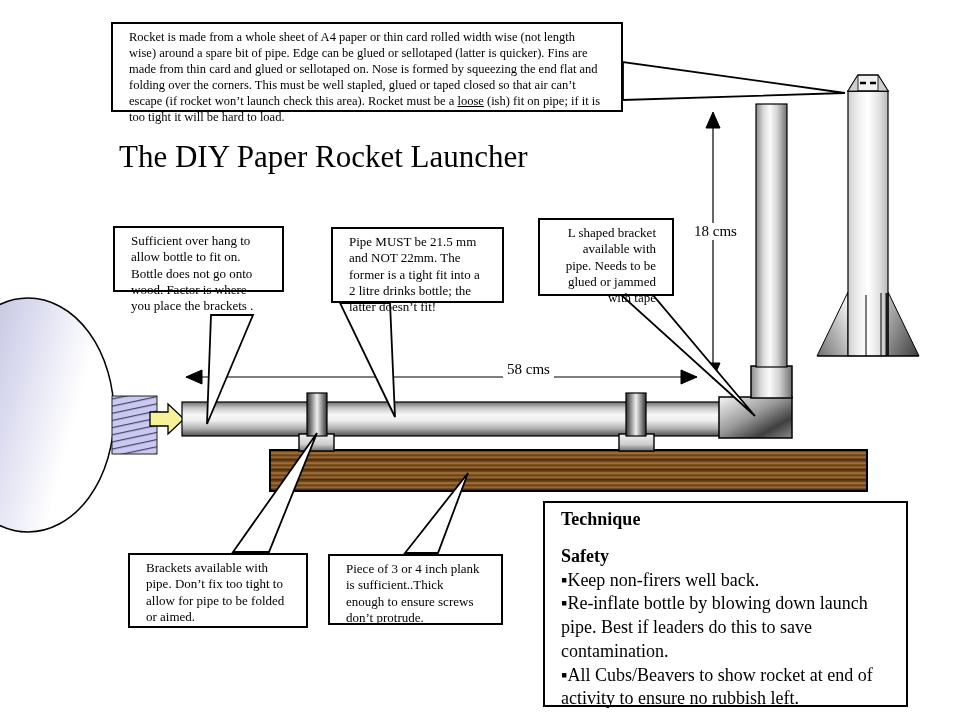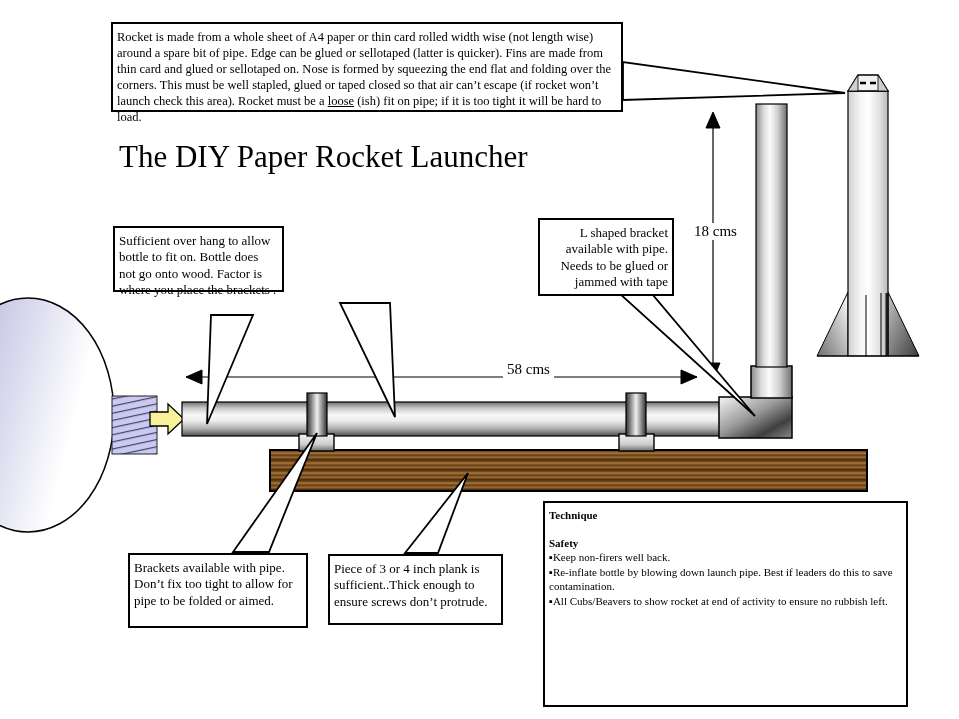--- a/index.html
+++ b/index.html
@@ -1,20 +1,20 @@
 <!DOCTYPE html>
 <html><head>
 <meta charset="utf-8">
 <style>
   html,body{margin:0;padding:0;background:#fff;}
   .slide{position:relative;width:959px;height:719px;background:#ffffff;overflow:hidden;
          font-family:"Liberation Serif", serif;color:#000;}
   .diagram-svg{position:absolute;left:0;top:0;z-index:1;}
   .box{position:absolute;background:#fff;border:2px solid #000;box-sizing:border-box;
-       padding:5px 4px;font-size:12.5px;line-height:1.28;z-index:2;}
+       padding:5px 16px;font-size:12.5px;line-height:1.28;z-index:2;}
   .callout{font-size:13px;line-height:1.25;}
   .page-title{position:absolute;left:119px;top:139px;font-size:31px;z-index:2;white-space:nowrap;}
   .dim-label{position:absolute;background:#fff;font-size:15px;z-index:3;padding:0 4px;white-space:nowrap;}
   u{text-decoration:underline;}
   .bold{font-weight:bold;}
   .tech-body{margin:0 0 0 0;}
   .safety-head{margin-top:13px;}
 </style>
 </head>
 <body>
@@ -146,33 +146,34 @@
   </svg>
 
   <div class="box" style="left:111px;top:22px;width:512px;height:90px;">
     <span>Rocket is made from a whole sheet of A4 paper or thin card rolled width wise (not length wise) around a spare bit of pipe. Edge can be glued or sellotaped (latter is quicker). Fins are made from thin card and glued or sellotaped on. Nose is formed by squeezing the end flat and folding over the corners. This must be well stapled, glued or taped closed so that air can’t escape (if rocket won’t launch check this area). Rocket must be a </span><u>loose</u><span> (ish) fit on pipe; if it is too tight it will be hard to load.</span>
   </div>
 
   <div class="page-title">The DIY Paper Rocket Launcher</div>
 
   <div class="box callout" style="left:113px;top:226px;width:171px;height:66px;"><span>Sufficient over hang to allow bottle to fit on. Bottle does not go onto wood. Factor is where you place the brackets .</span></div>
 
+  <div class="box callout" style="left:331px;top:227px;width:173px;height:76px;"><span>Pipe MUST be 21.5 mm and NOT 22mm. The former is a tight fit into a 2 litre drinks bottle; the latter doesn’t fit!</span></div>
 
   <div class="box callout" style="left:538px;top:218px;width:136px;height:78px;text-align:right;"><span>L shaped bracket available with pipe. Needs to be glued or jammed with tape</span></div>
 
   <div class="dim-label" style="left:690px;top:223px;">18 cms</div>
 
   <div class="dim-label" style="left:503px;top:361px;">58 cms</div>
 
   <div class="box callout" style="left:128px;top:553px;width:180px;height:75px;"><span>Brackets available with pipe. Don’t fix too tight to allow for pipe to be folded or aimed.</span></div>
 
   <div class="box callout" style="left:328px;top:554px;width:175px;height:71px;"><span>Piece of 3 or 4 inch plank is sufficient..Thick enough to ensure screws don’t protrude.</span></div>
 
 
-  <div class="box" style="left:543px;top:501px;width:365px;height:206px;font-size:11px;line-height:1.32;">
+  <div class="box" style="left:543px;top:501px;width:365px;height:206px;font-size:18px;line-height:1.32;">
     <div class="bold">Technique</div>
     <div class="bold safety-head">Safety</div>
     <div>▪Keep non-firers well back.</div>
     <div>▪Re-inflate bottle by blowing down launch pipe. Best if leaders do this to save contamination.</div>
     <div>▪All Cubs/Beavers to show rocket at end of activity to ensure no rubbish left.</div>
   </div>
 
 </div>
 
 </body></html>

